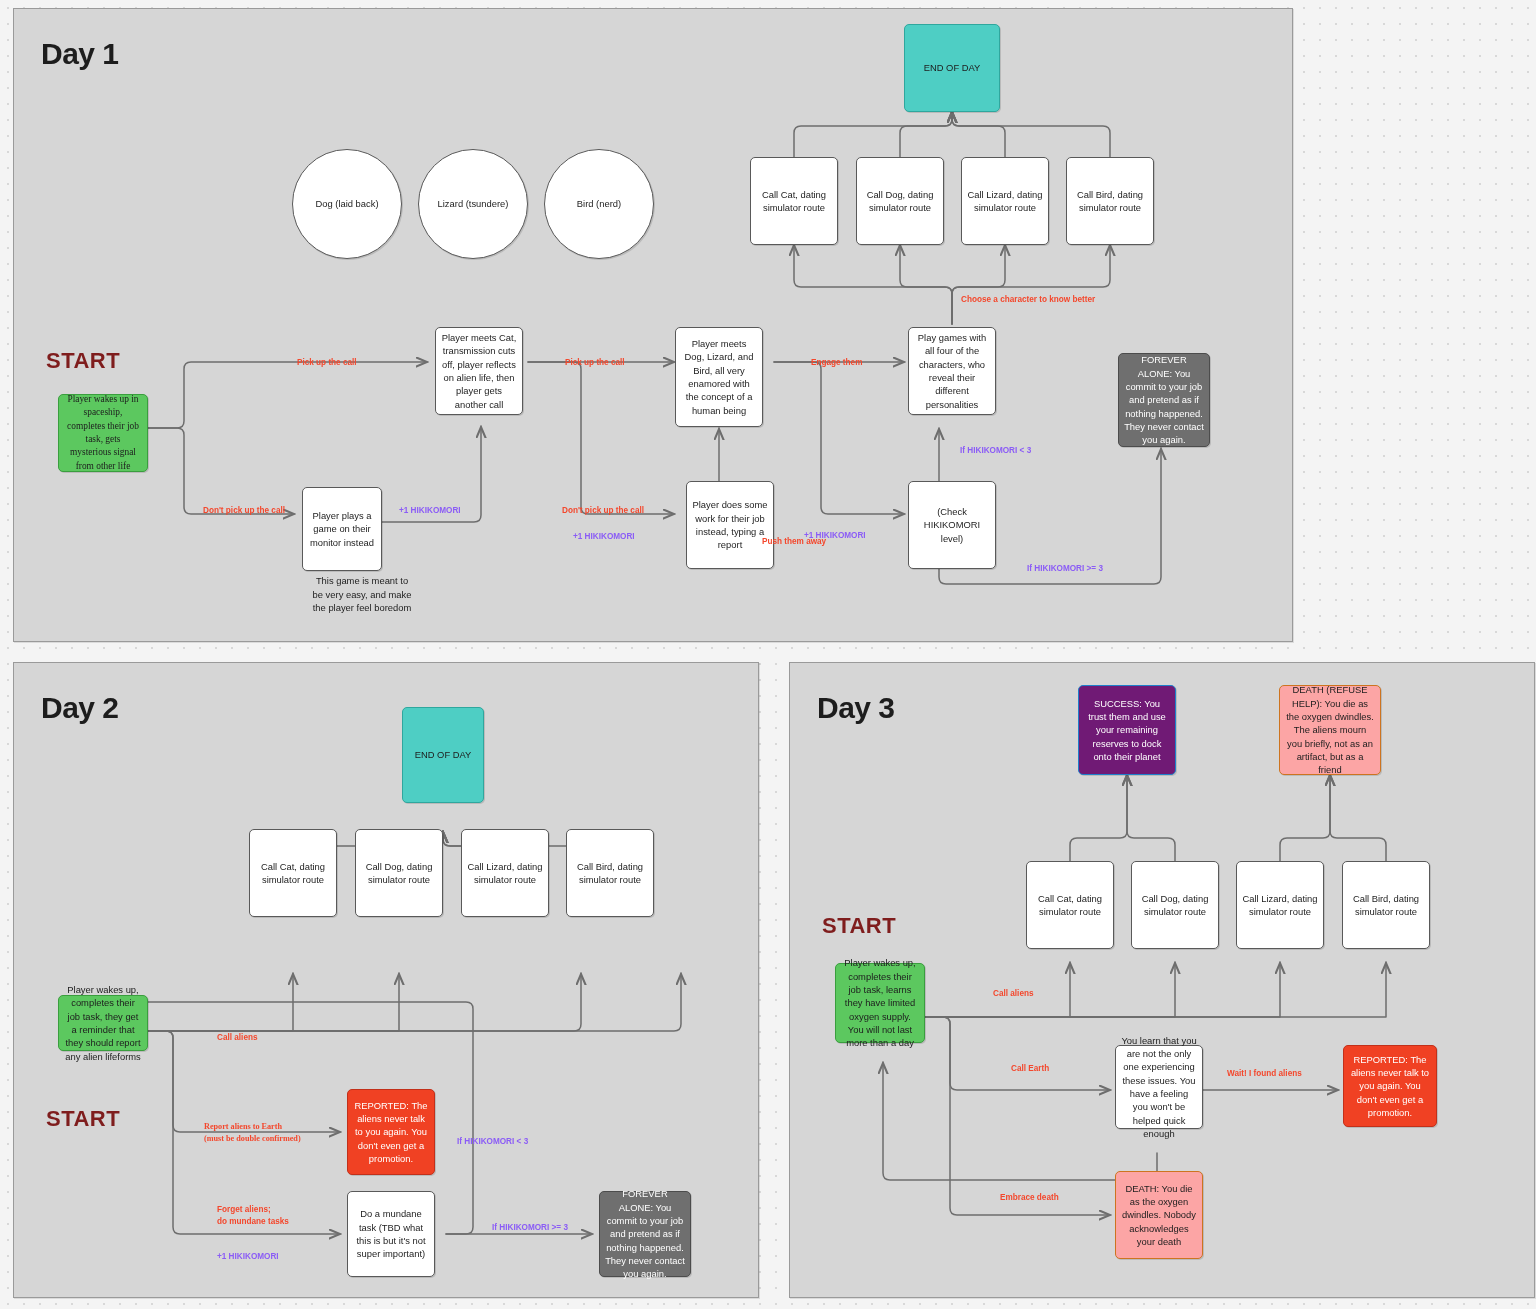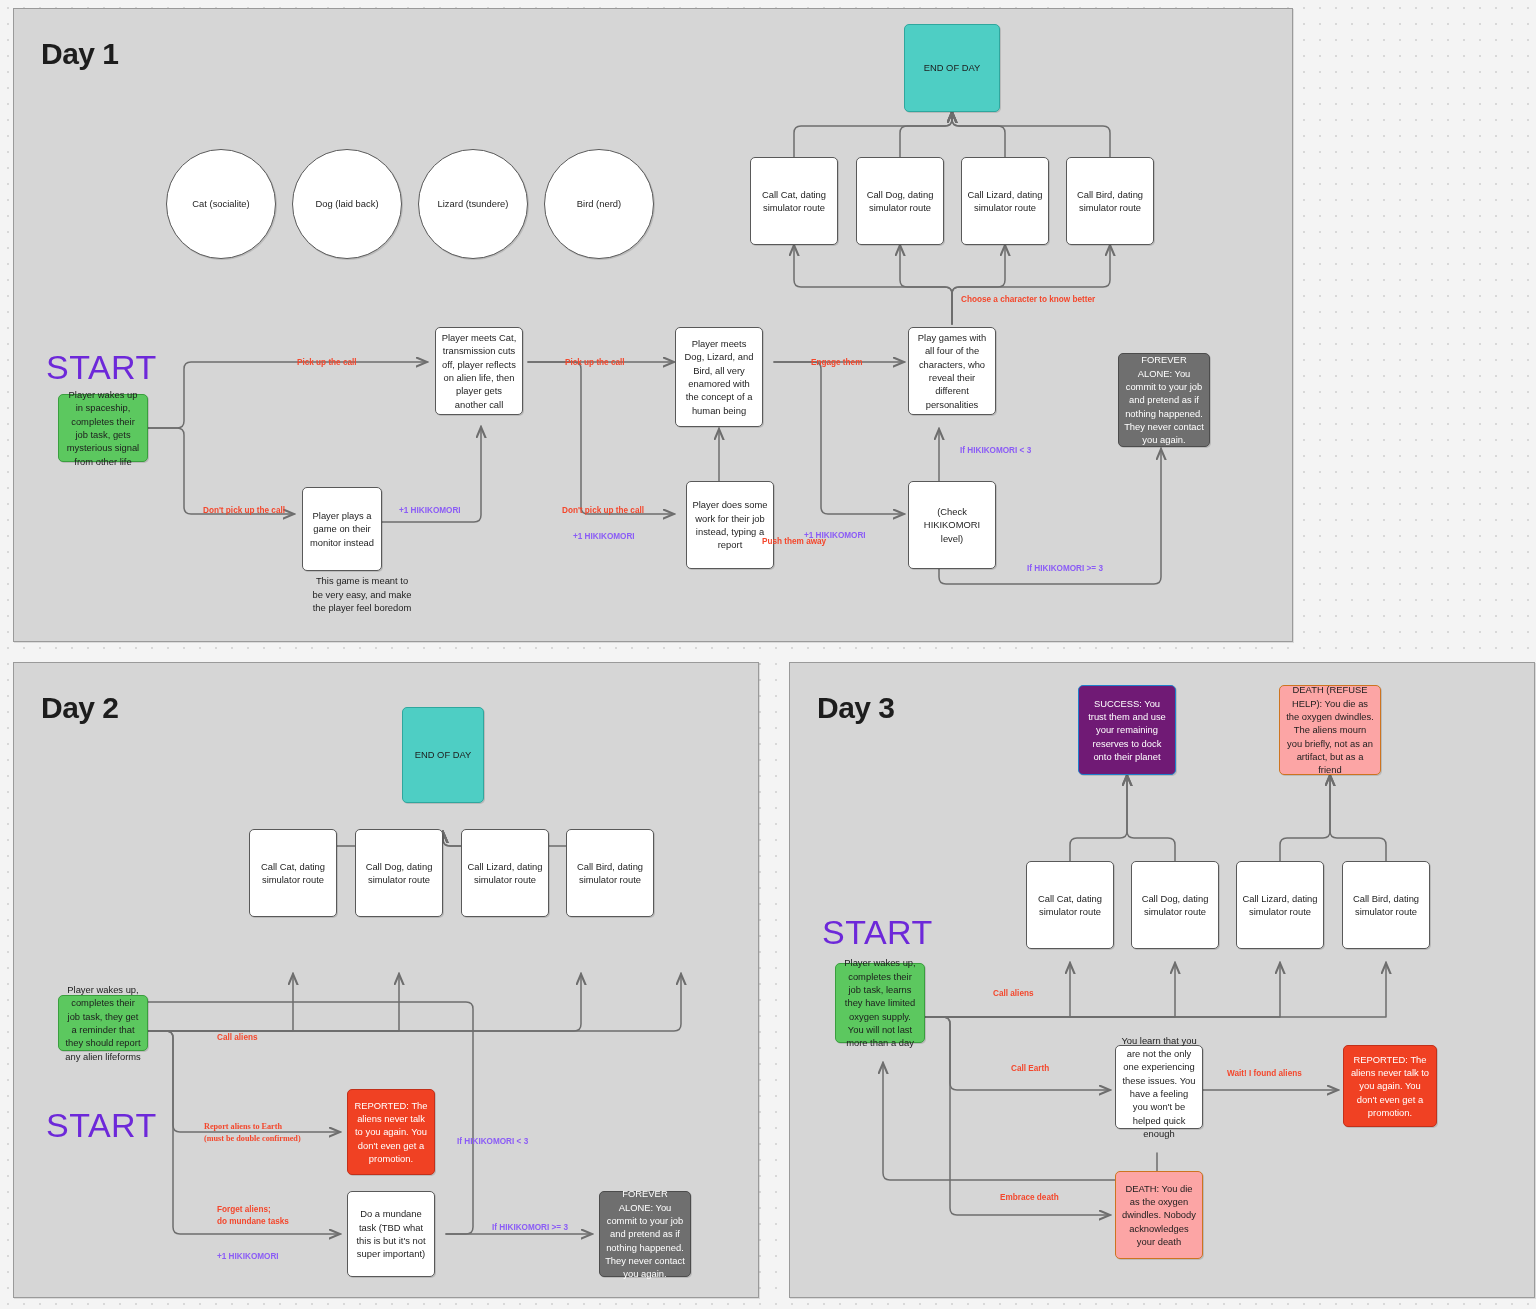--- a/index.html
+++ b/index.html
@@ -26,23 +26,24 @@
 
   .panel-title{
     position:absolute;
     font-weight:bold;
     color:#1d1d1d;
     letter-spacing:-0.5px;
     font-size:30px;
   }
   .start-label{
     position:absolute;
-    font-size:34px;
-    color:#6d28d9;
+    font-size:22px;
+    color:#7f1d1d;
     letter-spacing:0.5px;
+    font-weight:bold;
   }
   svg{position:absolute;left:0;top:0;overflow:visible;}
   .node{
     position:absolute;
     box-sizing:border-box;
     border:1.5px solid #595959;
     border-radius:5px;
     display:flex;
     align-items:center;
     justify-content:center;
@@ -117,33 +118,32 @@
       <path d="M938,315 V285 Q938,278 945,278 H984 Q991,278 991,271 V236" marker-end="url(#ah)"></path>
       <path d="M938,315 V285 Q938,278 945,278 H1089 Q1096,278 1096,271 V236" marker-end="url(#ah)"></path>
 
       <path d="M780,148 V124 Q780,117 787,117 H931 Q938,117 938,110 V103" marker-end="url(#ah)"></path>
       <path d="M886,148 V124 Q886,117 893,117 H931 Q938,117 938,110 V103" marker-end="url(#ah)"></path>
       <path d="M991,148 V124 Q991,117 984,117 H945 Q938,117 938,110 V103" marker-end="url(#ah)"></path>
       <path d="M1096,148 V124 Q1096,117 1089,117 H945 Q938,117 938,110 V103" marker-end="url(#ah)"></path>
     </g>
   </svg>
 
-  <div class="node circle" style="left:152px;top:140px;width:110px;height:110px;">Cat (socialite)</div>
   <div class="node circle" style="left:278px;top:140px;width:110px;height:110px;">Dog (laid back)</div>
   <div class="node circle" style="left:404px;top:140px;width:110px;height:110px;">Lizard (tsundere)</div>
   <div class="node circle" style="left:530px;top:140px;width:110px;height:110px;">Bird (nerd)</div>
 
   <div class="node teal" style="left:890px;top:15px;width:96px;height:88px;">END OF DAY</div>
 
   <div class="node" style="left:736px;top:148px;width:88px;height:88px;">Call Cat, dating simulator route</div>
   <div class="node" style="left:842px;top:148px;width:88px;height:88px;">Call Dog, dating simulator route</div>
   <div class="node" style="left:947px;top:148px;width:88px;height:88px;">Call Lizard, dating simulator route</div>
   <div class="node" style="left:1052px;top:148px;width:88px;height:88px;">Call Bird, dating simulator route</div>
 
-  <div class="node green" style="left:44px;top:385px;width:90px;height:68px;">Player wakes up in spaceship, completes their job task, gets mysterious signal from other life</div>
+  <div class="node green" style="left:44px;top:385px;width:90px;height:78px;font-family:Liberation Serif, serif;">Player wakes up in spaceship, completes their job task, gets mysterious signal from other life</div>
   <div class="node" style="left:421px;top:318px;width:88px;height:88px;">Player meets Cat, transmission cuts off, player reflects on alien life, then player gets another call</div>
   <div class="node" style="left:288px;top:478px;width:80px;height:84px;">Player plays a game on their monitor instead</div>
   <div class="node" style="left:661px;top:318px;width:88px;height:100px;">Player meets Dog, Lizard, and Bird, all very enamored with the concept of a human being</div>
   <div class="node" style="left:672px;top:472px;width:88px;height:88px;">Player does some work for their job instead, typing a report</div>
   <div class="node" style="left:894px;top:318px;width:88px;height:88px;">Play games with all four of the characters, who reveal their different personalities</div>
   <div class="node" style="left:894px;top:472px;width:88px;height:88px;">(Check HIKIKOMORI level)</div>
   <div class="node gray" style="left:1104px;top:344px;width:92px;height:94px;">FOREVER ALONE: You commit to your job and pretend as if nothing happened. They never contact you again.</div>
 
   <div class="note" style="left:288px;top:565px;width:120px;">This game is meant to
 be very easy, and make

